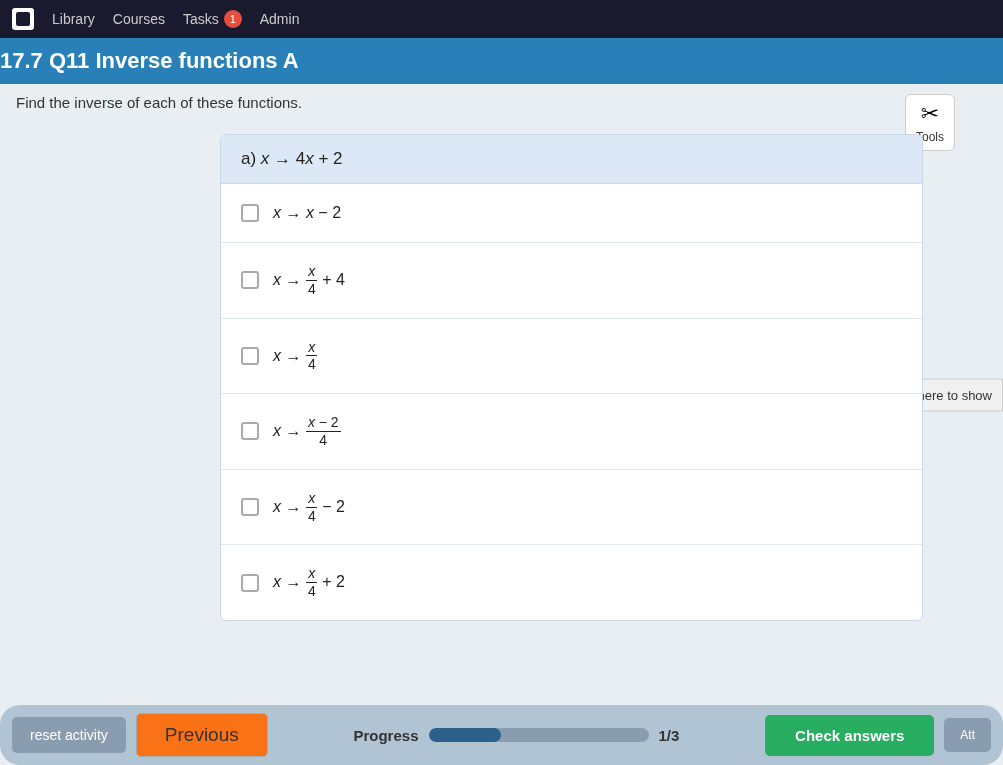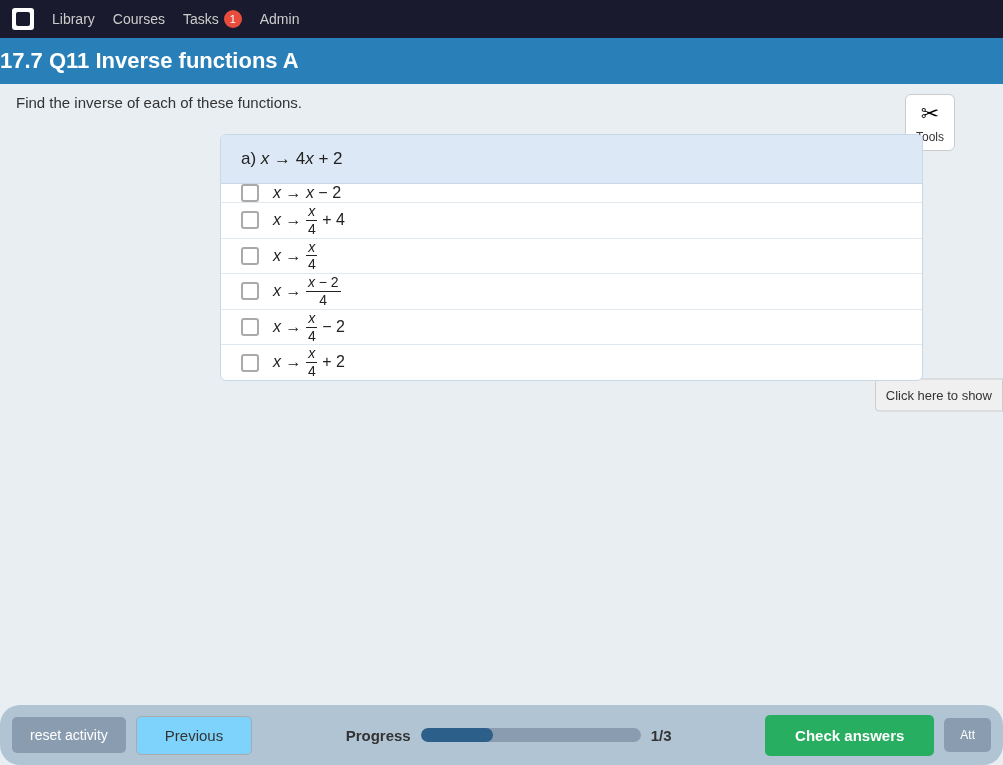--- a/index.html
+++ b/index.html
@@ -116,21 +116,21 @@
       padding: 14px 20px;
       font-size: 17px;
       font-weight: normal;
       color: #222;
       border-bottom: 1px solid #c8d8e8;
     }
 
     .answer-option {
       display: flex;
       align-items: center;
-      padding: 0 20px;
+      padding: 20px 20px;
       border-bottom: 1px solid #e0e8f0;
       gap: 14px;
       cursor: pointer;
     }
     .answer-option:last-child { border-bottom: none; }
 
     .checkbox {
       width: 18px; height: 18px;
       border: 2px solid #aaa;
       border-radius: 3px;
@@ -162,26 +162,26 @@
       background: #8a9db0;
       color: white;
       border: none;
       padding: 10px 18px;
       border-radius: 5px;
       font-size: 14px;
       cursor: pointer;
     }
 
     .btn-previous {
-      background: #7dd3fc;
+      background: #f97316;
       color: #333;
       border: 1px solid #aaa;
       padding: 10px 28px;
       border-radius: 5px;
-      font-size: 15px;
+      font-size: 19px;
       cursor: pointer;
     }
 
     .progress-section {
       display: flex;
       align-items: center;
       gap: 10px;
       flex: 1;
       justify-content: center;
     }

